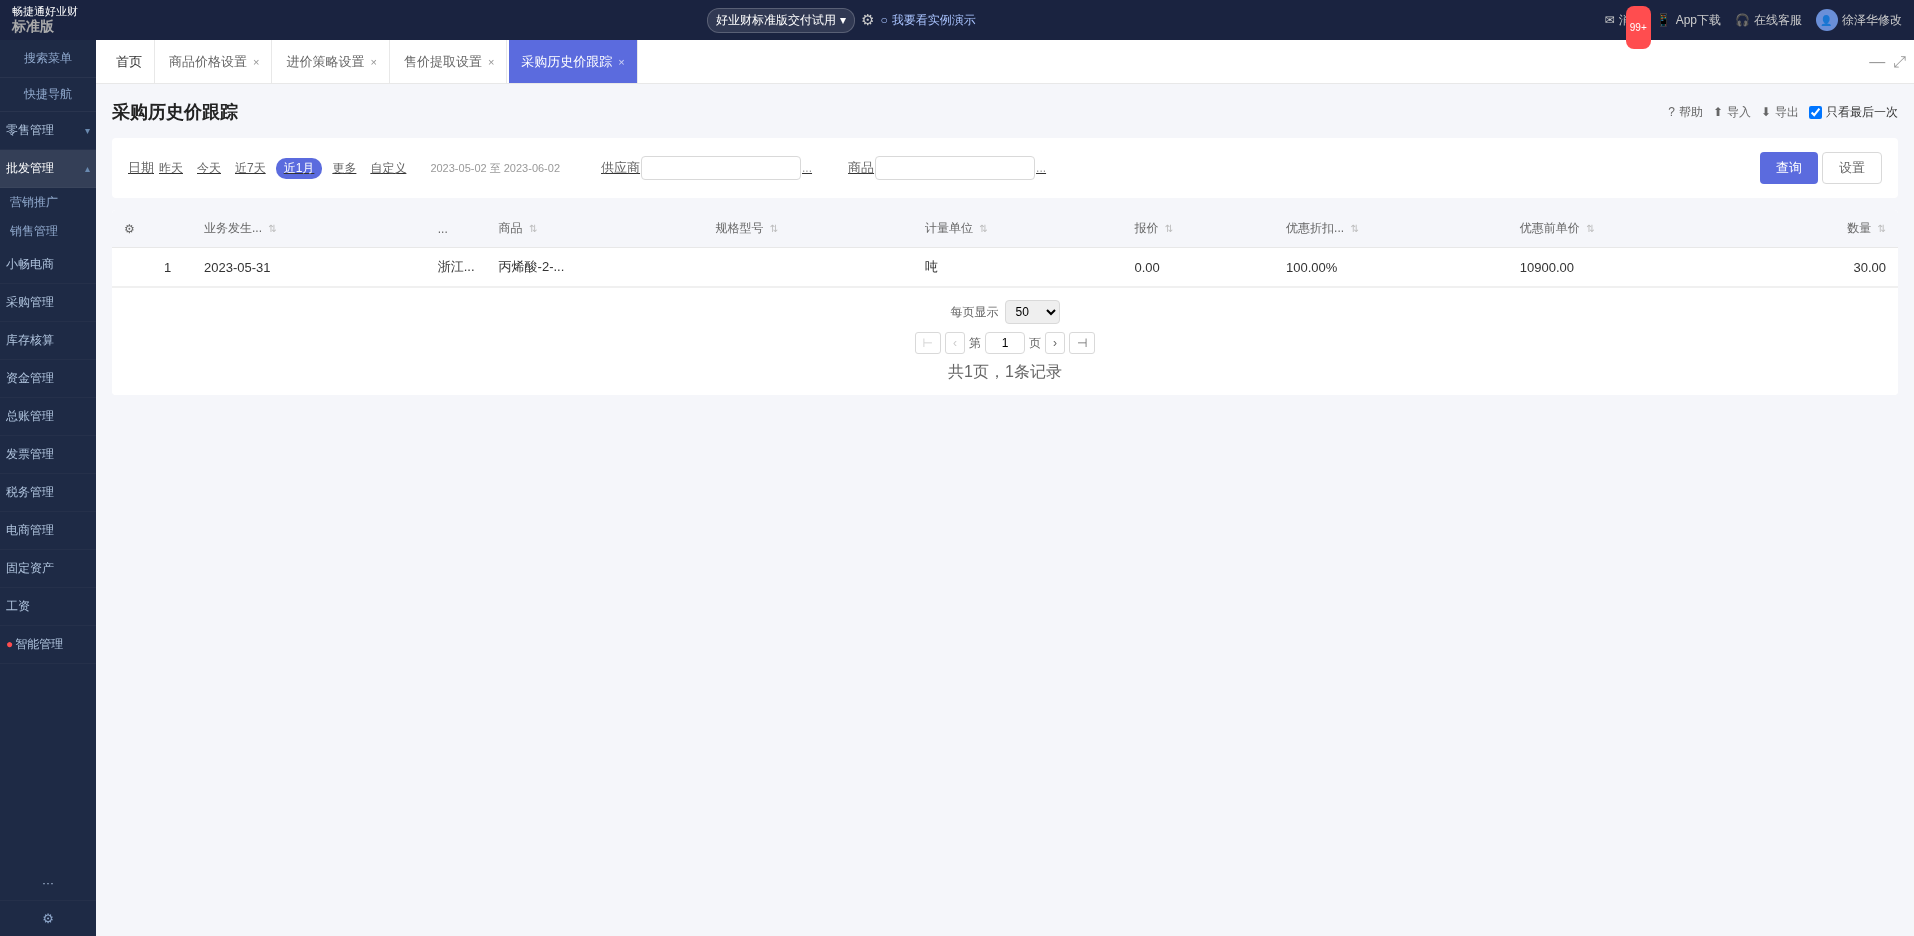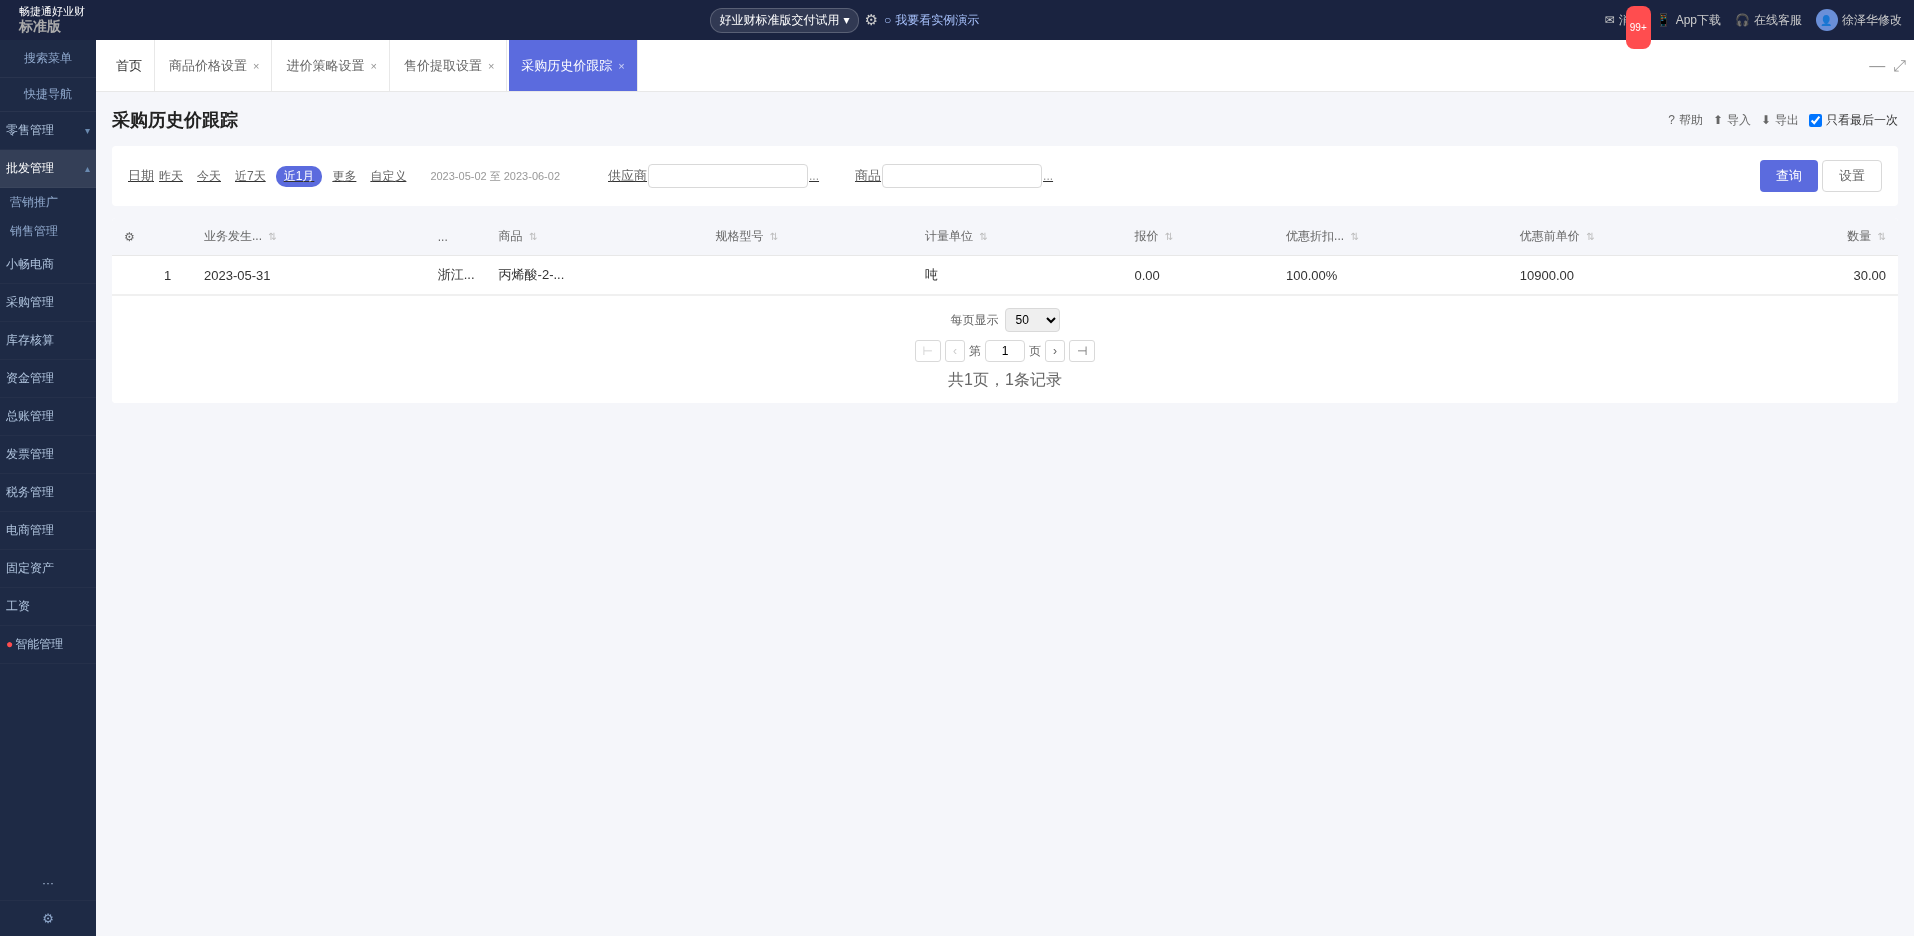--- a/index.html
+++ b/index.html
@@ -1,20 +1,20 @@
 <!DOCTYPE html>
 <html><head>
   <meta charset="utf-8">
   <style>
     * { box-sizing: border-box; margin: 0; padding: 0; }
     body { font-family: 'Microsoft YaHei', Arial, sans-serif; font-size: 13px; background: #f0f2f5; color: #333; display: flex; flex-direction: column; height: 936px; overflow: hidden; }
 
     
     .top-bar { height: 40px; background: #1a2340; display: flex; align-items: center; justify-content: space-between; padding: 0 12px; flex-shrink: 0; }
-    .top-bar-left { display: flex; align-items: center; gap: 8px; margin-left: 7px; }
+    .top-bar-left { display: flex; align-items: center; gap: 8px; }
     .app-logo { color: #fff; font-size: 13px; font-weight: bold; line-height: 1.2; }
     .app-logo span { display: block; font-size: 11px; font-weight: normal; }
     .top-bar-center { display: flex; align-items: center; gap: 6px; }
     .edition-selector { background: rgba(255,255,255,0.1); color: #fff; border: 1px solid rgba(255,255,255,0.2); border-radius: 12px; padding: 3px 8px; font-size: 12px; display: flex; align-items: center; gap: 4px; cursor: pointer; }
     .settings-btn { color: #ccc; cursor: pointer; font-size: 15px; }
     .demo-link { color: #aac4ff; font-size: 12px; cursor: pointer; display: flex; align-items: center; gap: 4px; }
     .top-bar-right { display: flex; align-items: center; gap: 14px; }
     .top-action { display: flex; align-items: center; gap: 4px; color: #ccc; font-size: 12px; cursor: pointer; position: relative; }
     .badge { background: #ff4d4f; color: #fff; font-size: 10px; padding: 16px 4px; border-radius: 8px; min-width: 18px; text-align: center; position: absolute; top: -6px; right: -8px; margin-left: 8px; }
     .user-info { color: #ccc; font-size: 12px; display: flex; align-items: center; gap: 4px; cursor: pointer; }
@@ -30,21 +30,21 @@
     .sidebar-item.active { color: #fff; background: rgba(255,255,255,0.1); }
     .sidebar-item .arrow { font-size: 10px; color: #6a8ab0; }
     .sidebar-sub { padding: 6px 10px; color: #8fa8cc; font-size: 12px; cursor: pointer; }
     .sidebar-dot { color: #ff4d4f; margin-right: 2px; }
     .sidebar-gear { padding: 10px; text-align: center; color: #8fa8cc; cursor: pointer; }
 
     
     .content-area { flex: 1; display: flex; flex-direction: column; overflow: hidden; background: #f5f6fa; }
 
     
-    .tab-bar { background: #fff; border-bottom: 1px solid #e8e8e8; display: flex; align-items: center; height: 52px; padding: 0 8px; flex-shrink: 0; justify-content: space-between; }
+    .tab-bar { background: #fff; border-bottom: 1px solid #e8e8e8; display: flex; align-items: center; height: 44px; padding: 0 8px; flex-shrink: 0; justify-content: space-between; }
     .tabs { display: flex; align-items: center; height: 100%; gap: 2px; }
     .tab { display: flex; align-items: center; padding: 0 12px; height: 100%; font-size: 13px; color: #666; cursor: pointer; border-right: 1px solid #e8e8e8; gap: 6px; white-space: nowrap; }
     .tab.active { background: #5b6bde; color: #fff; }
     .tab.home { color: #333; font-weight: 500; }
     .tab .close-x { font-size: 11px; opacity: 0.7; }
     .tab-actions { display: flex; align-items: center; gap: 8px; }
     .tab-win-btn { color: #999; font-size: 16px; cursor: pointer; }
 
     
     .page-content { flex: 1; overflow-y: auto; padding: 16px; }
@@ -250,21 +250,21 @@
               <span class="date-btn">昨天</span>
               <span class="date-btn">今天</span>
               <span class="date-btn">近7天</span>
               <span class="date-btn active">近1月</span>
               <span class="date-btn">更多</span>
               <span class="date-btn">自定义</span>
             </div>
           </div>
           <div style="font-size:11px;color:#999;margin-left:4px;">2023-05-02 至 2023-06-02</div>
 
-          <div class="filter-item" style="margin-left:32px;">
+          <div class="filter-item" style="margin-left:25px;">
             <span class="filter-label">供应商</span>
             <input class="filter-input" placeholder="" style="">
             <span class="filter-more">...</span>
           </div>
 
           <div class="filter-item" style="margin-left:20px;">
             <span class="filter-label">商品</span>
             <input class="filter-input" placeholder="" style="">
             <span class="filter-more">...</span>
           </div>

